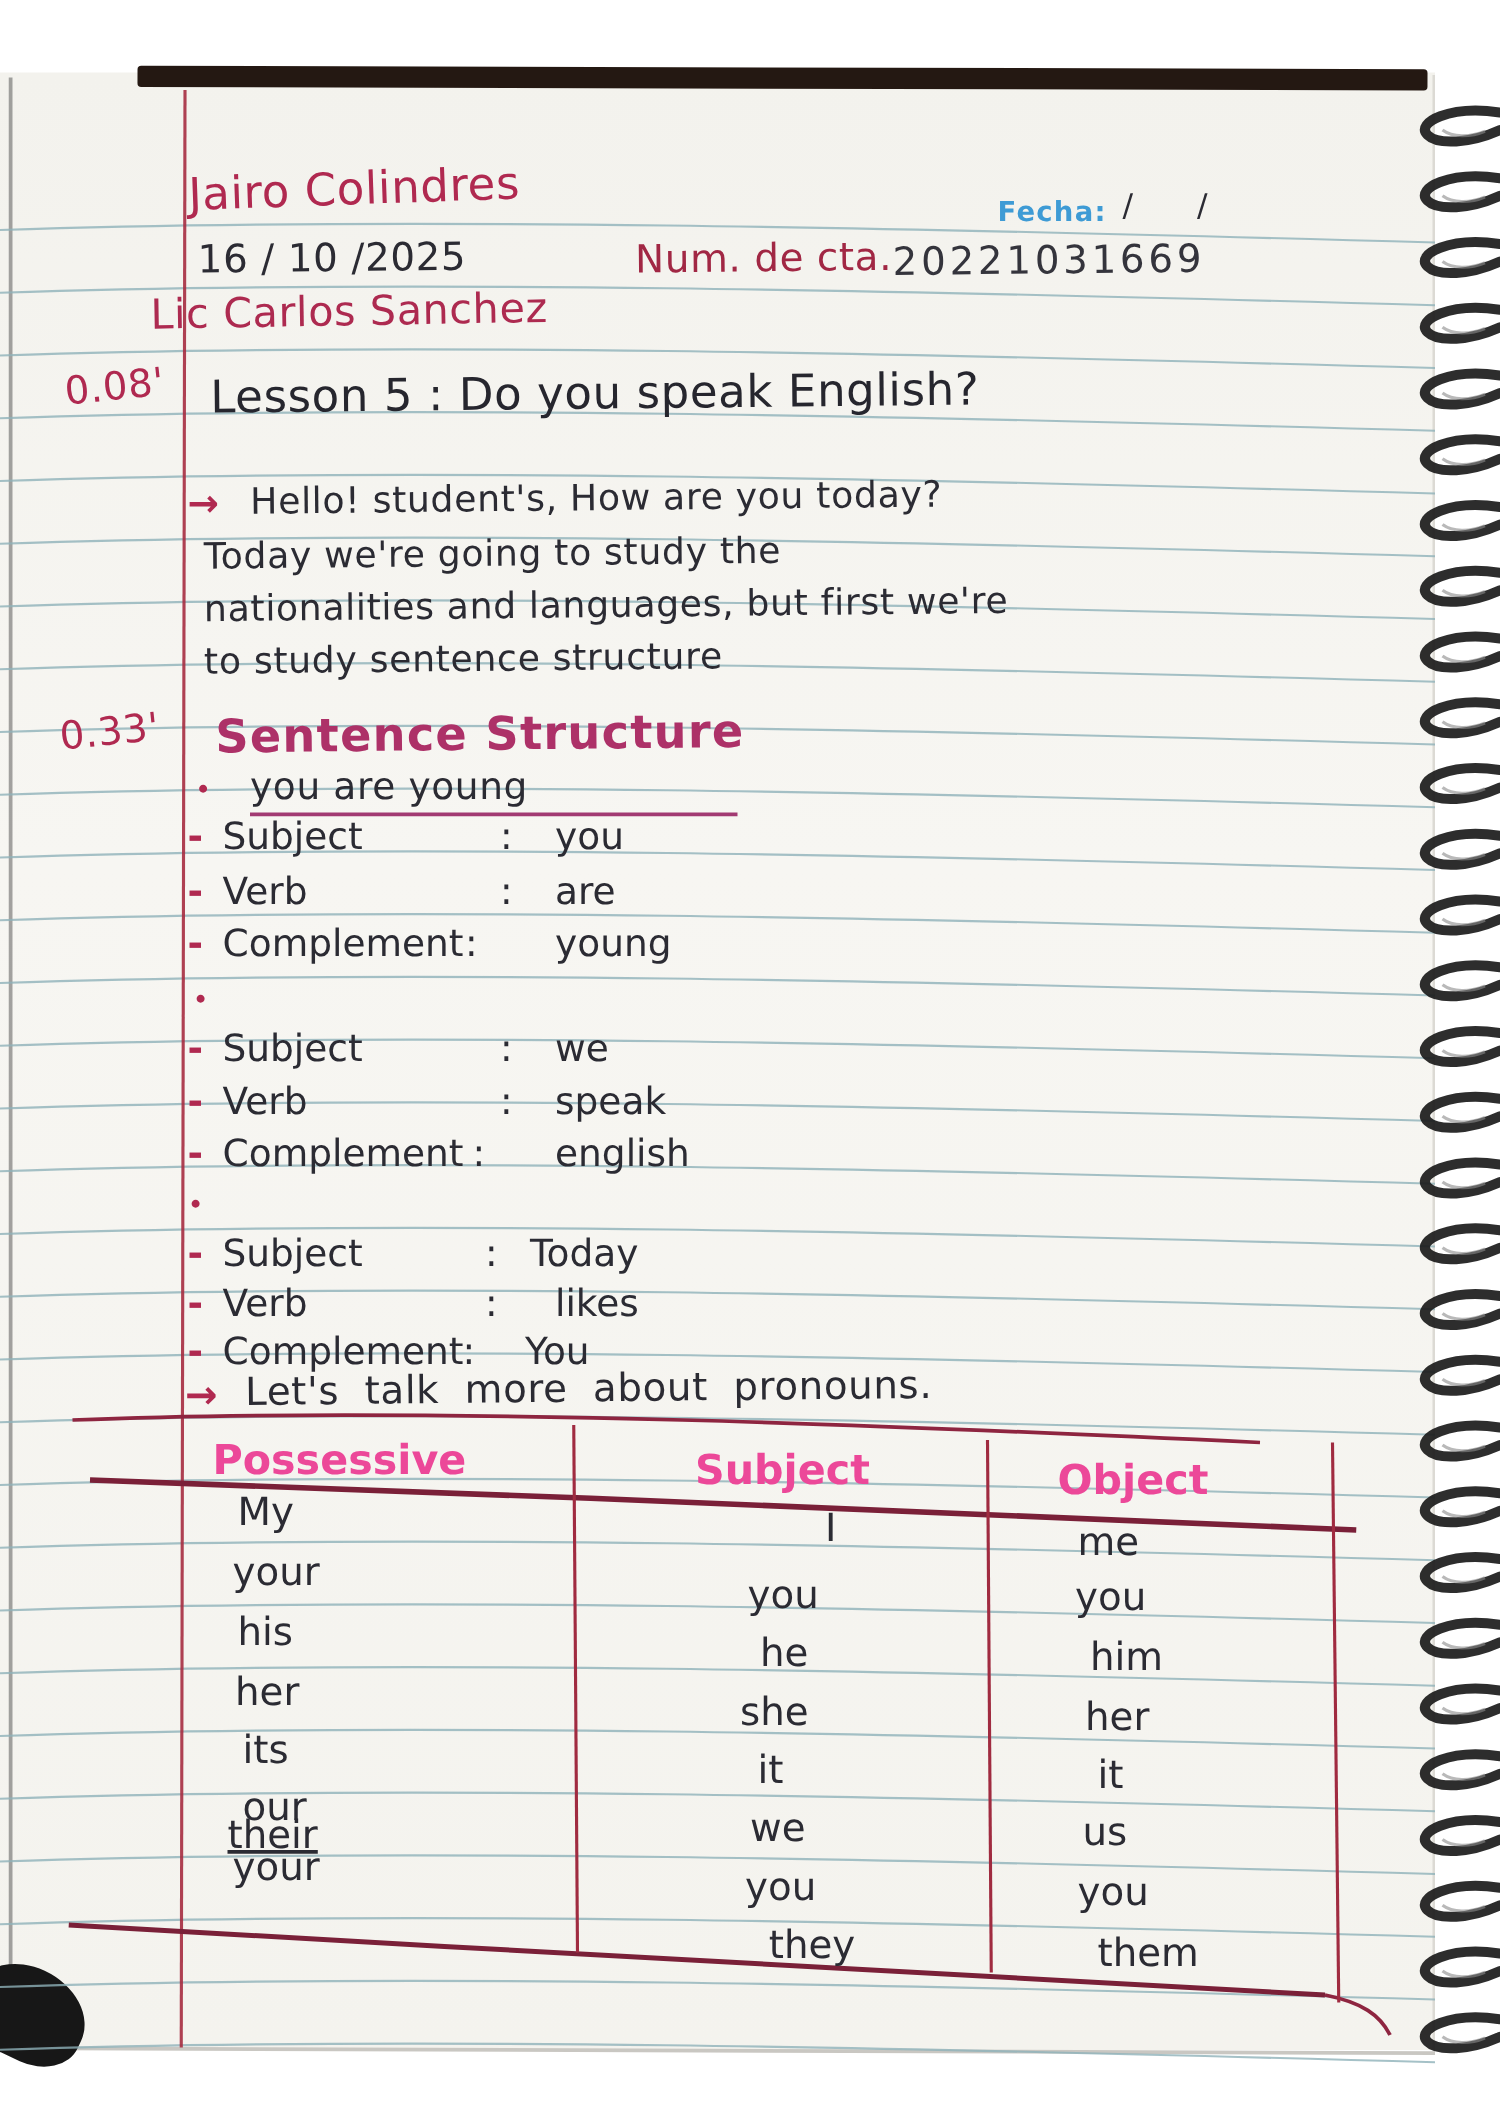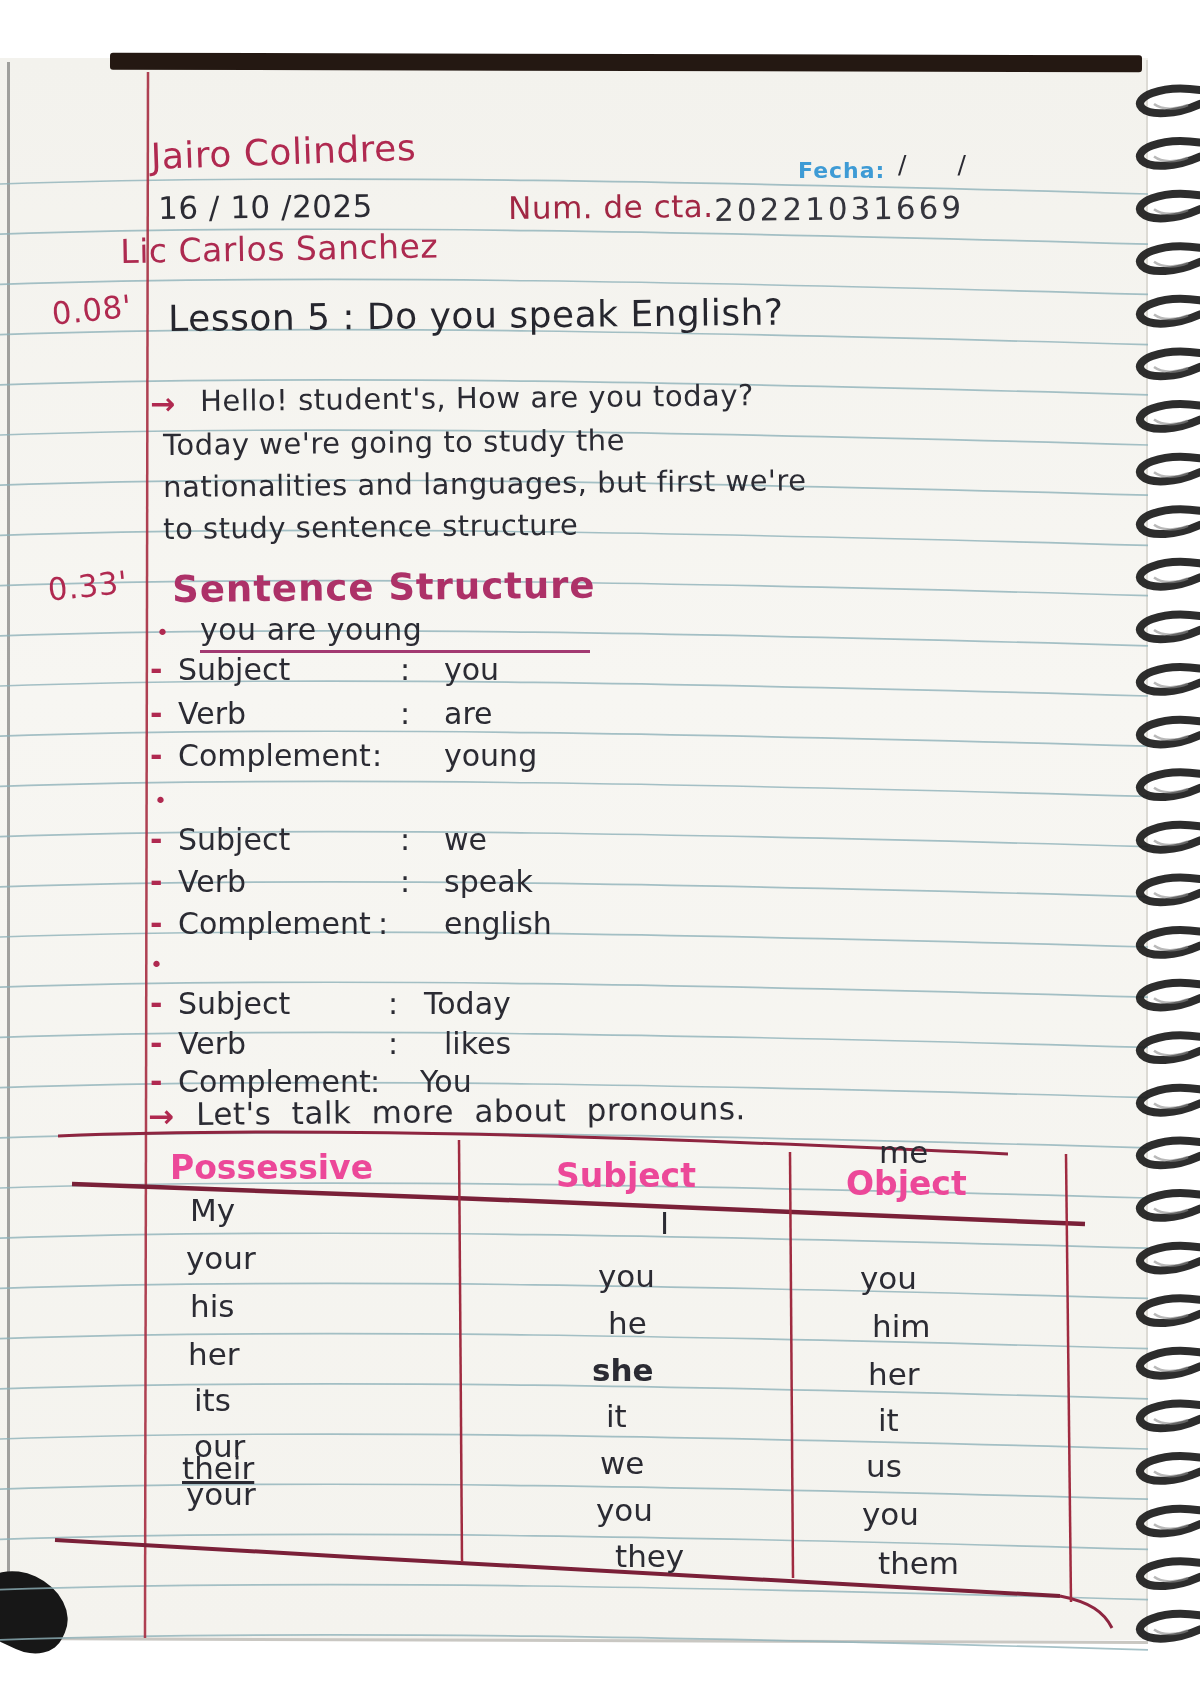--- a/index.html
+++ b/index.html
@@ -238,32 +238,32 @@
 
   <div class="hw crimson" style="left:148px;top:1098px;font-size:31px;font-weight:bold;">→</div>
   <div class="hw r05" style="left:196px;top:1096px;font-size:31px;word-spacing:10px;">Let's talk more about pronouns.</div>
 
   <div class="thead" style="left:170px;top:1148px;">Possessive</div>
   <div class="thead" style="left:556px;top:1156px;">Subject</div>
   <div class="thead" style="left:846px;top:1164px;">Object</div>
 
   <div class="tcell" style="left:190px;top:1192px;">My</div>
   <div class="tcell" style="left:660px;top:1205px;">I</div>
-  <div class="tcell" style="left:862px;top:1134px;margin-left:17px;">me</div>
+  <div class="tcell" style="left:862px;top:1216px;">me</div>
 
   <div class="tcell" style="left:186px;top:1240px;">your</div>
   <div class="tcell" style="left:598px;top:1258px;">you</div>
   <div class="tcell" style="left:860px;top:1260px;">you</div>
 
   <div class="tcell" style="left:190px;top:1288px;">his</div>
   <div class="tcell" style="left:608px;top:1305px;">he</div>
   <div class="tcell" style="left:872px;top:1308px;">him</div>
 
   <div class="tcell" style="left:188px;top:1336px;">her</div>
-  <div class="tcell" style="left:592px;top:1352px;font-weight:bold;">she</div>
+  <div class="tcell" style="left:592px;top:1352px;">she</div>
   <div class="tcell" style="left:868px;top:1356px;">her</div>
 
   <div class="tcell" style="left:194px;top:1382px;">its</div>
   <div class="tcell" style="left:606px;top:1398px;">it</div>
   <div class="tcell" style="left:878px;top:1402px;">it</div>
 
   <div class="tcell" style="left:194px;top:1428px;">our</div>
   <div class="tcell" style="left:600px;top:1445px;">we</div>
   <div class="tcell" style="left:866px;top:1448px;">us</div>
 

